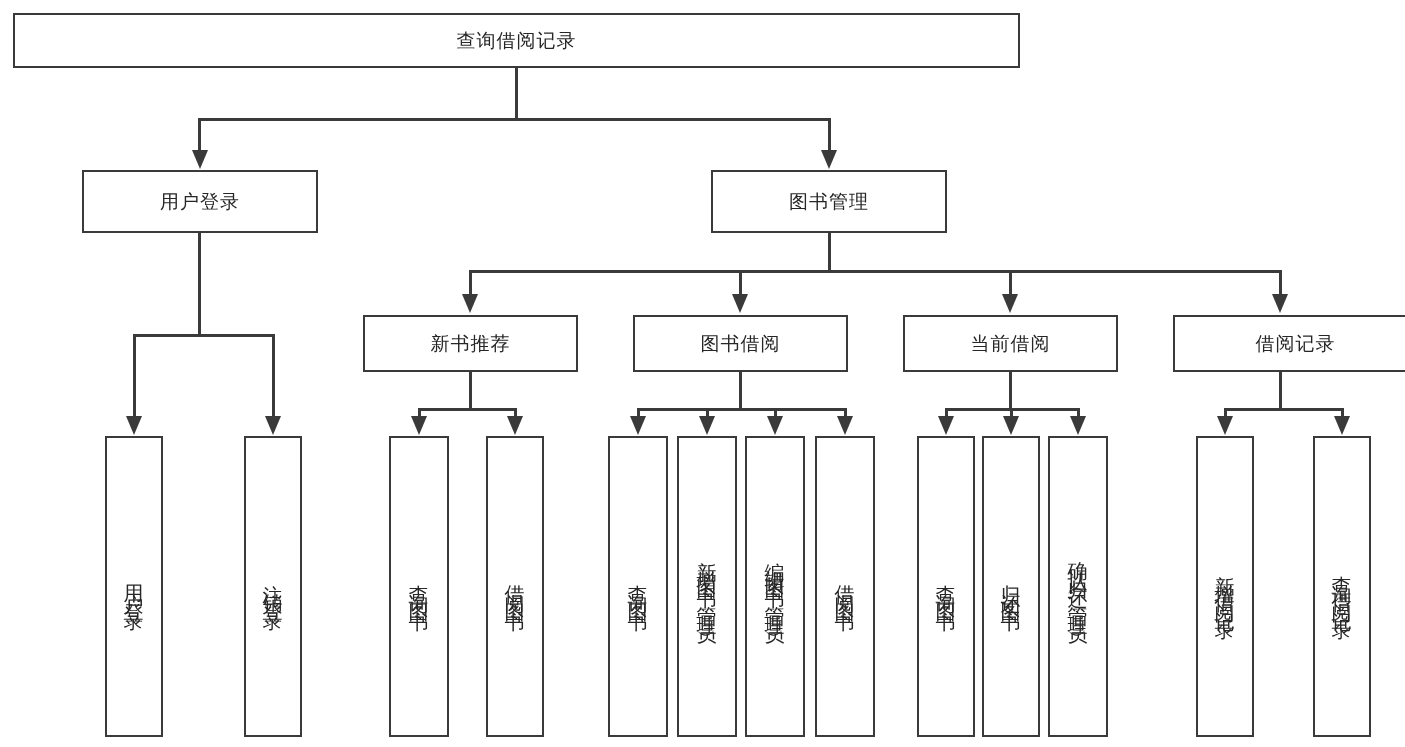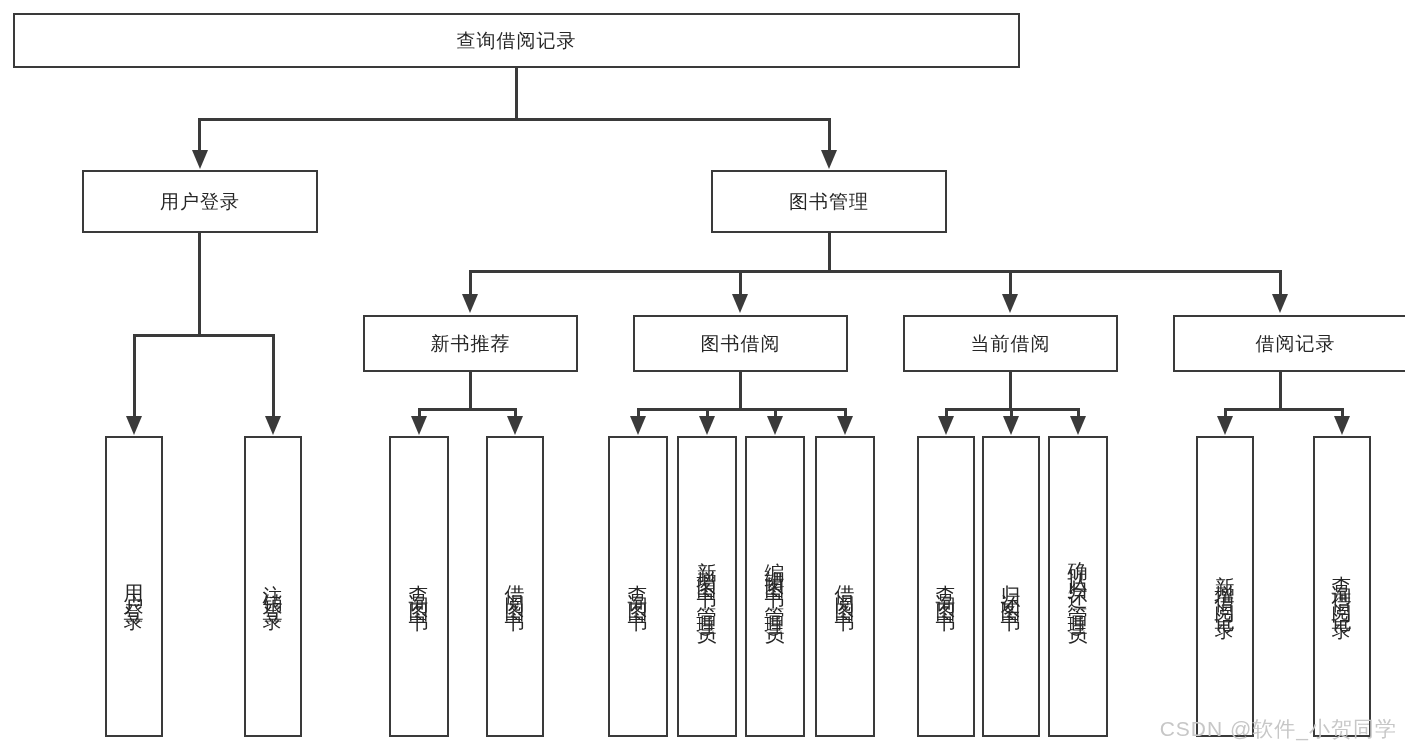--- a/index.html
+++ b/index.html
@@ -157,15 +157,14 @@
     <span>确认归还（管理员）</span>
   </div>
 
   <div class="box vbox" style="left:1196px;top:436px;width:58px;height:301px;">
     <span>新增借阅记录</span>
   </div>
   <div class="box vbox" style="left:1313px;top:436px;width:58px;height:301px;">
     <span>查询借阅记录</span>
   </div>
 
-  <div class="watermark">CSDN @软件_小贺同学</div>
 
 </div>
 
 </body></html>

